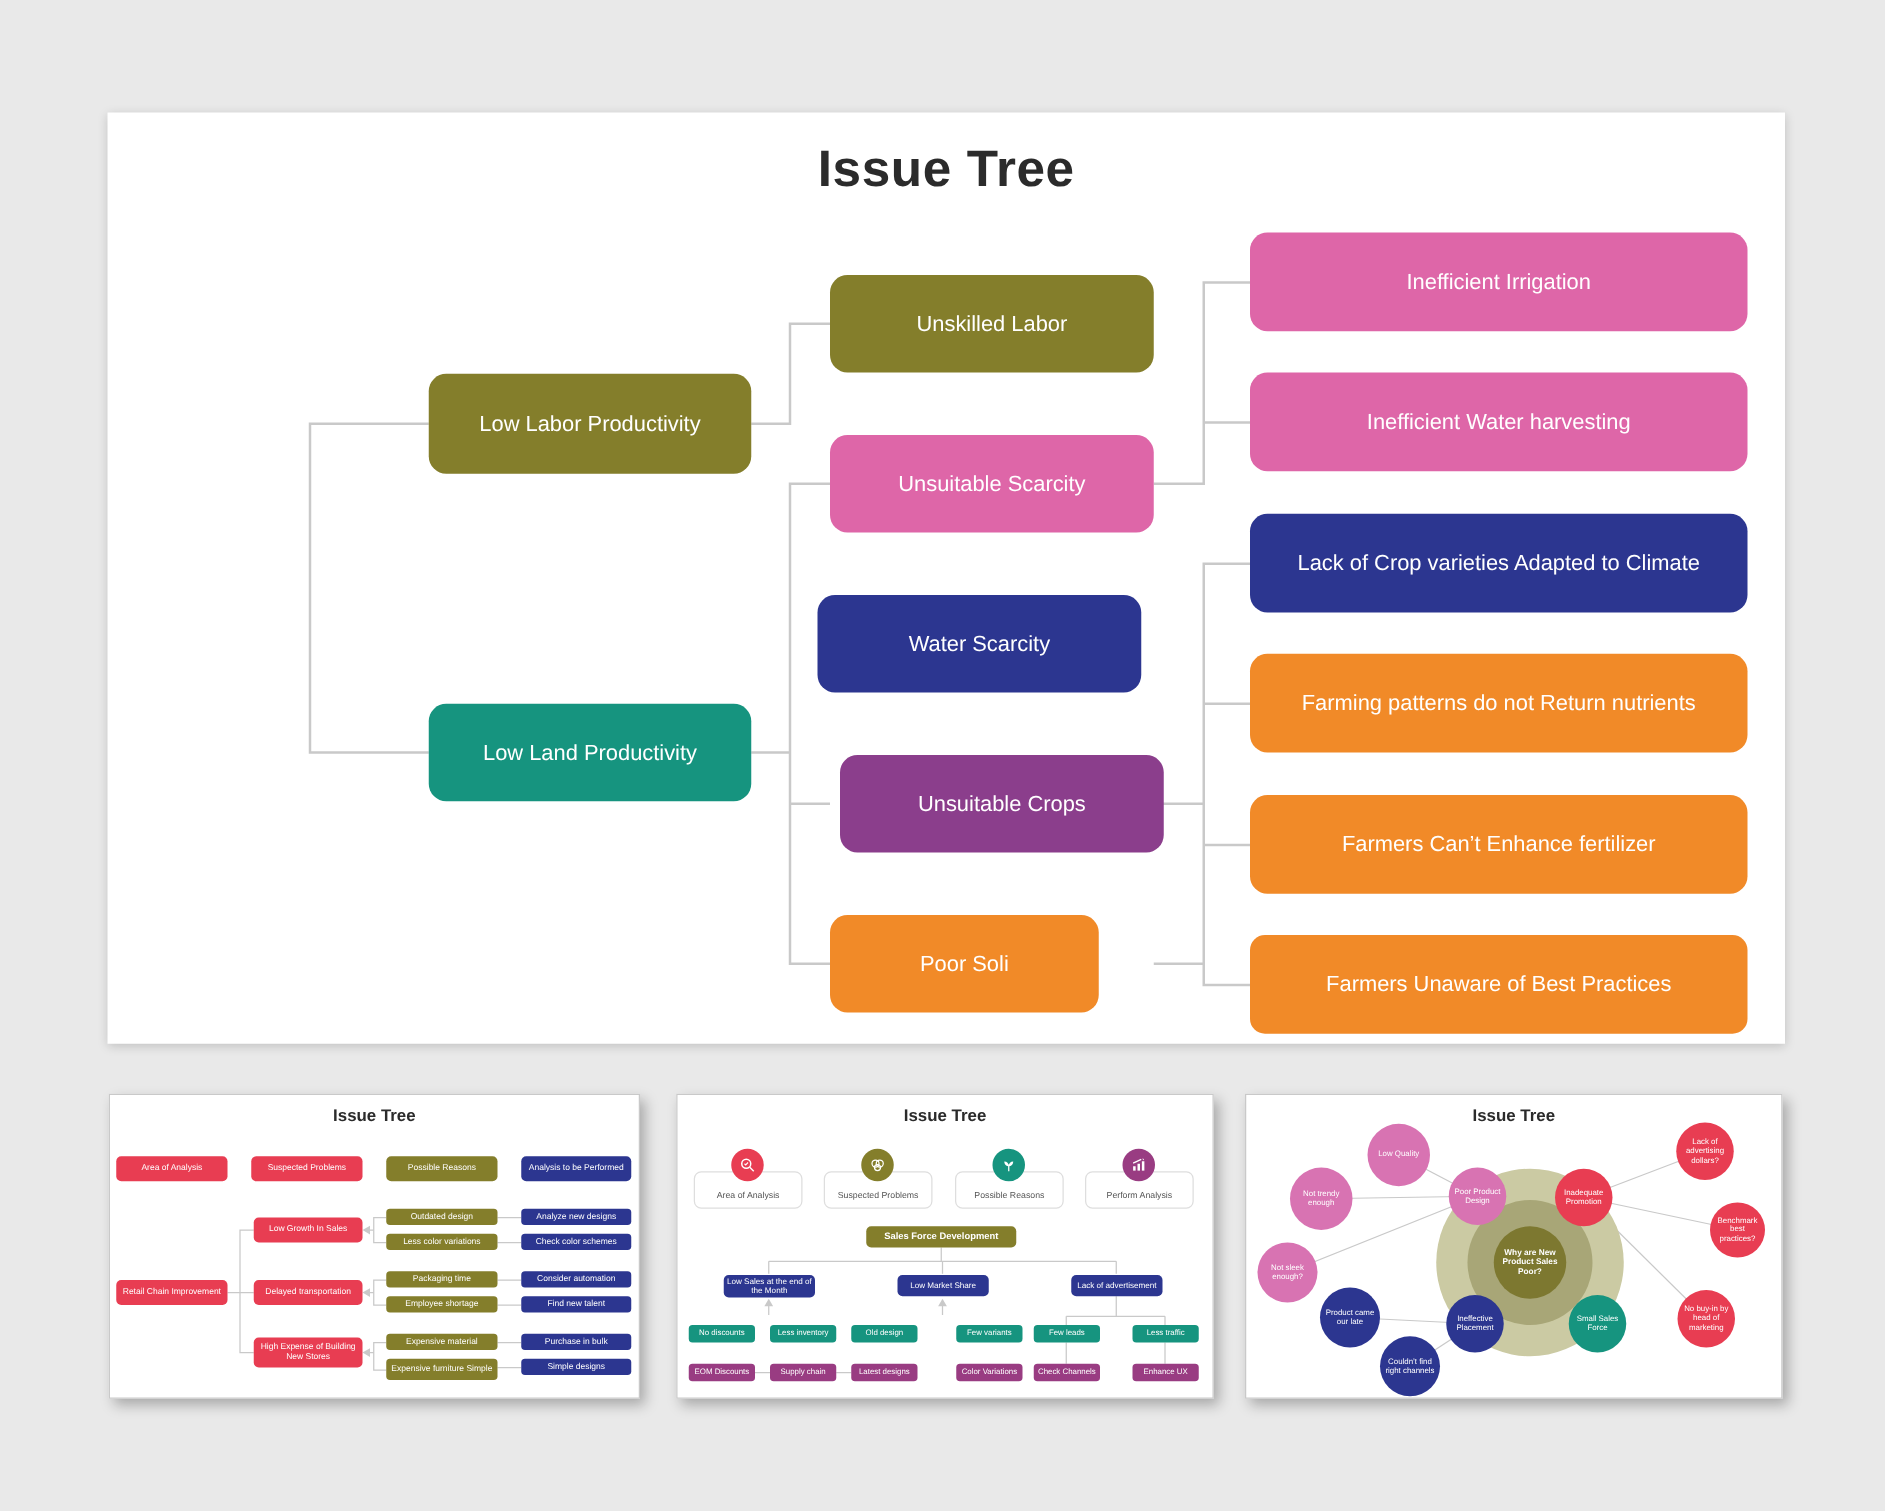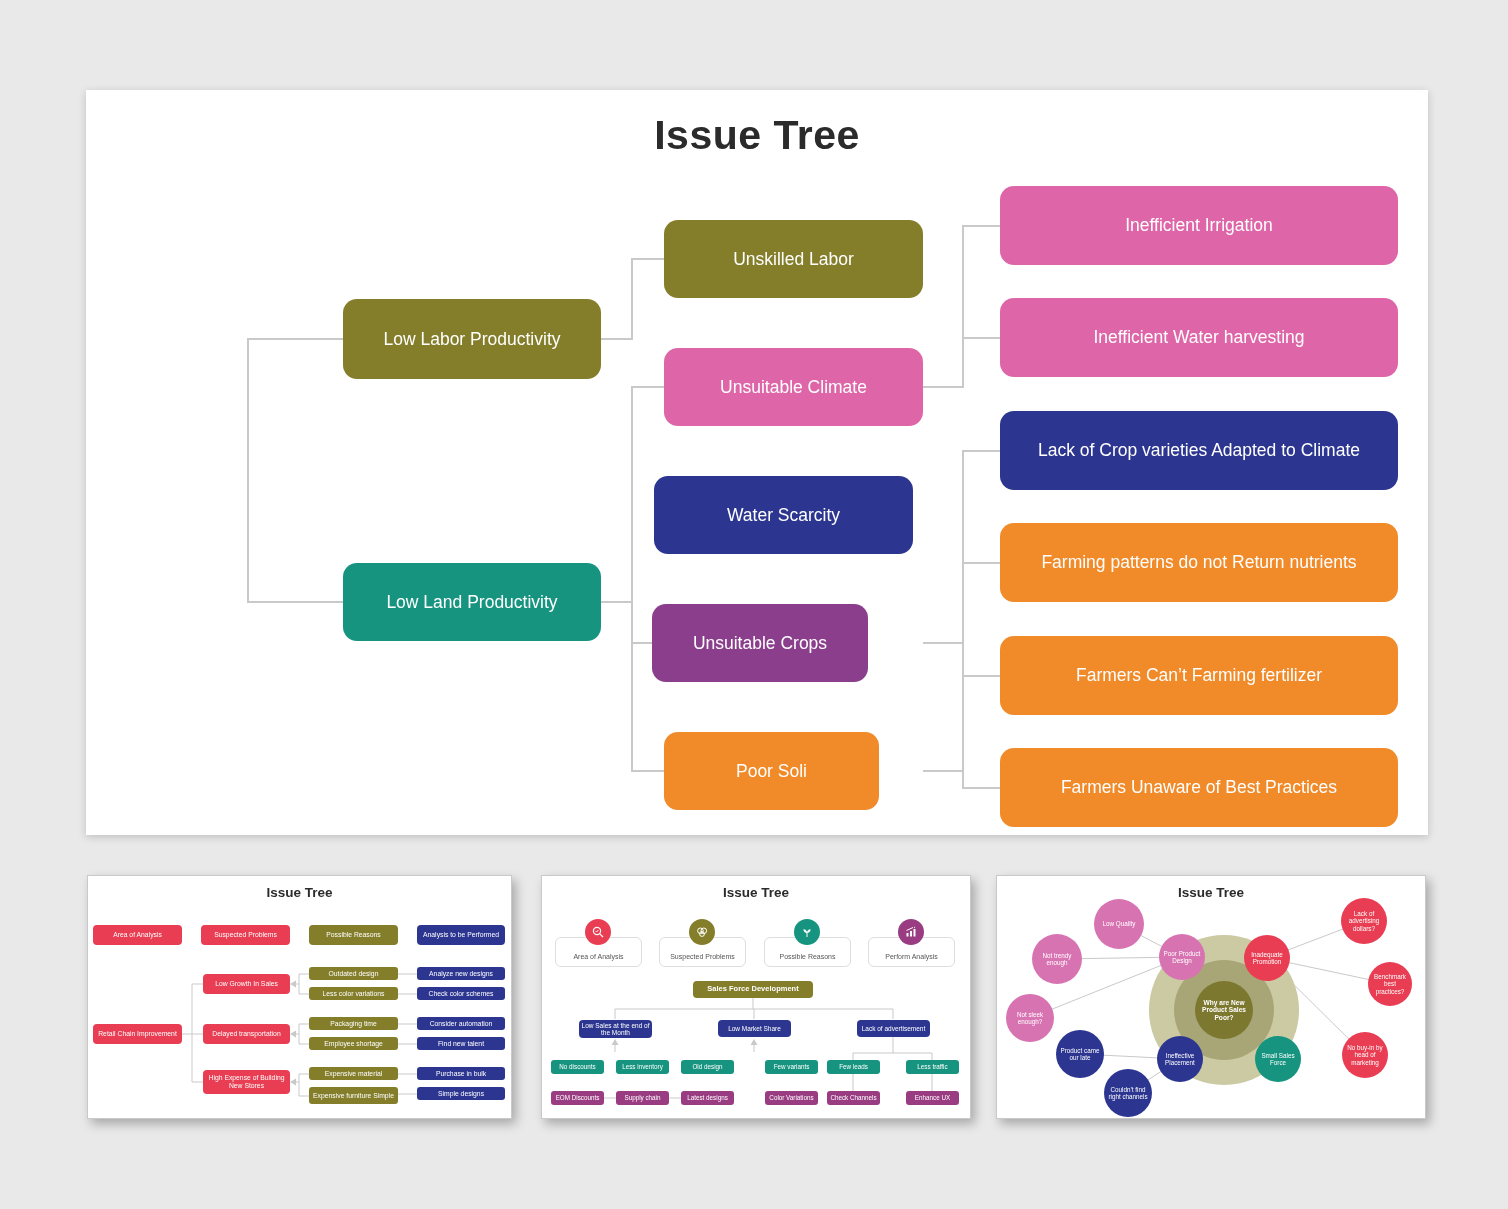--- a/index.html
+++ b/index.html
@@ -59,30 +59,30 @@
       <polyline points="914,361 877,361 877,698 914,698"></polyline>
       <line x1="877" y1="473" x2="914" y2="473"></line>
       <line x1="877" y1="586" x2="914" y2="586"></line>
       <line x1="837" y1="553" x2="877" y2="553"></line>
       <line x1="837" y1="681" x2="877" y2="681"></line>
     </svg>
 
     <div class="node bg-olive" style="left:257px;top:209px;width:258px;height:80px;">Low Labor Productivity</div>
     <div class="node bg-teal" style="left:257px;top:473px;width:258px;height:78px;">Low Land Productivity</div>
     <div class="node bg-olive" style="left:578px;top:130px;width:259px;height:78px;">Unskilled Labor</div>
-    <div class="node bg-pink" style="left:578px;top:258px;width:259px;height:78px;">Unsuitable Climate</div>
+    <div class="node bg-pink" style="left:578px;top:258px;width:259px;height:78px;">Unsuitable Scarcity</div>
     <div class="node bg-blue" style="left:568px;top:386px;width:259px;height:78px;">Water Scarcity</div>
-    <div class="node bg-purple" style="left:566px;top:514px;width:216px;height:78px;">Unsuitable Crops</div>
+    <div class="node bg-purple" style="left:586px;top:514px;width:259px;height:78px;">Unsuitable Crops</div>
     <div class="node bg-orange" style="left:578px;top:642px;width:215px;height:78px;">Poor Soli</div>
     <div class="node bg-pink" style="left:914px;top:96px;width:398px;height:79px;">Inefficient Irrigation</div>
     <div class="node bg-pink" style="left:914px;top:208px;width:398px;height:79px;">Inefficient Water harvesting</div>
     <div class="node bg-blue" style="left:914px;top:321px;width:398px;height:79px;">Lack of Crop varieties Adapted to Climate</div>
     <div class="node bg-orange" style="left:914px;top:433px;width:398px;height:79px;">Farming patterns do not Return nutrients</div>
-    <div class="node bg-orange" style="left:914px;top:546px;width:398px;height:79px;">Farmers Can’t Farming fertilizer</div>
-    <div class="node bg-orange" style="left:914px;top:658px;width:398px;height:79px;">Farmers Unaware of Best Practices</div>
+    <div class="node bg-orange" style="left:914px;top:546px;width:398px;height:79px;">Farmers Can’t Enhance fertilizer</div>
+    <div class="node bg-orange" style="left:914px;top:658px;width:398px;height:79px;border-radius:12px;">Farmers Unaware of Best Practices</div>
   </div>
 
   <div class="thumb" style="left:87px;width:423px;">
     <div class="thumb-title">Issue Tree</div>
     <svg class="cons tcons" width="423" height="242" viewBox="0 0 423 242">
       <polyline points="115,108 104,108 104,206 115,206"></polyline>
       <line x1="94" y1="158" x2="115" y2="158"></line>
       <polyline points="221,98 211,98 211,118 221,118"></polyline>
         <line x1="211" y1="108" x2="205" y2="108"></line>
         <polygon class="arrow" points="202,108 208,104.5 208,111.5"></polygon>

